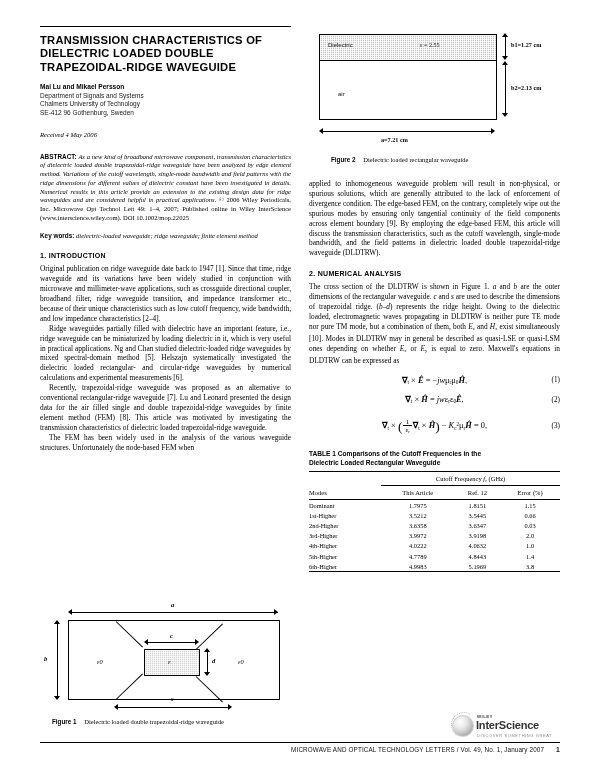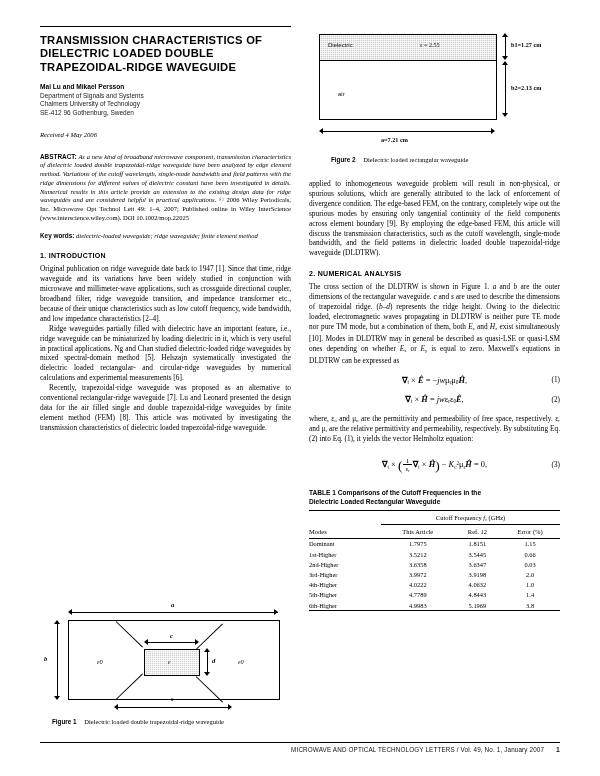--- a/index.html
+++ b/index.html
@@ -422,20 +422,21 @@
     <div class="keywords">
       <span class="lbl">Key words:</span>
       <span class="ital">dielectric-loaded waveguide; ridge waveguide; finite element method</span>
     </div>
 
     <div class="sec-head">1. INTRODUCTION</div>
 
     <p class="body">Original publication on ridge waveguide date back to 1947 [1]. Since that time, ridge waveguide and its variations have been widely studied in conjunction with microwave and millimeter-wave applications, such as crossguide directional coupler, broadband filter, ridge waveguide transition, and impedance transformer etc., because of their unique characteristics such as low cutoff frequency, wide bandwidth, and low impedance characteristics [2–4].</p>
     <p class="body indent">Ridge waveguides partially filled with dielectric have an important feature, i.e., ridge waveguide can be miniaturized by loading dielectric in it, which is very useful in practical applications. Ng and Chan studied dielectric-loaded ridge waveguides by mixed spectral-domain method [5]. Helszajn systematically investigated the dielectric loaded rectangular- and circular-ridge waveguides by numerical calculations and experimental measurements [6].</p>
     <p class="body indent">Recently, trapezoidal-ridge waveguide was proposed as an alternative to conventional rectangular-ridge waveguide [7]. Lu and Leonard presented the design data for the air filled single and double trapezoidal-ridge waveguides by finite element method (FEM) [8]. This article was motivated by investigating the transmission characteristics of dielectric loaded trapezoidal-ridge waveguide.</p>
+    <p class="body indent">The FEM has been widely used in the analysis of the various waveguide structures. Unfortunately the node-based FEM when</p>
   </div>
 
   <div class="fig1">
 
     <div class="dimline-h" style="left:30px; top:14px; width:208px;"></div>
     <div class="arw left" style="left:28px; top:11px;"></div>
     <div class="arw right" style="left:234px; top:11px;"></div>
     <div class="f1-dim" style="left:131px; top:3px;">a</div>
 
     <div class="f1-box"></div>
@@ -521,21 +522,20 @@
       <span class="eq-num">(1)</span>
     </div>
 
     <div class="eq-row">
       <span class="eq-body">
         <b>∇</b><sub class="s">t</sub> × <span class="bi">Ĥ</span> = <span class="it">jw</span>ε<sub class="s">r</sub>ε<sub class="s">0</sub><span class="bi">Ê</span>,
       </span>
       <span class="eq-num">(2)</span>
     </div>
 
-    <p class="body">where, ε₀ and μ₀ are the permittivity and permeability of free space, respectively. εᵣ and μᵣ are the relative permittivity and permeability, respectively. By substituting Eq. (2) into Eq. (1), it yields the vector Helmholtz equation:</p>
 
     <div class="eq-row" style="margin-top:13px;">
       <span class="eq-body">
         <b>∇</b><sub class="s">t</sub> × <span class="paren-big">(</span><span class="frac"><span class="num">1</span><span class="den">ε<sub class="s">r</sub></span></span><b>∇</b><sub class="s">t</sub> × <span class="bi">Ĥ</span><span class="paren-big">)</span> − <span class="it">K</span><sub class="s">c</sub><sup class="s">2</sup>μ<sub class="s">r</sub><span class="bi">Ĥ</span> = 0,
       </span>
       <span class="eq-num">(3)</span>
     </div>
 
     <div class="table-wrap">
       <div class="tbl-title">
@@ -596,20 +596,27 @@
             <td class="modes">6th-Higher</td>
             <td>4.9983</td>
             <td>5.1969</td>
             <td>3.8</td>
           </tr>
         </tbody>
       </table>
     </div>
   </div>
 
+  <div class="logo">
+    <div class="logo-arc"></div>
+    <div class="logo-ball"></div>
+    <div class="logo-wiley">WILEY</div>
+    <div class="logo-inter">InterScience</div>
+    <div class="logo-tag">DISCOVER SOMETHING GREAT</div>
+  </div>
 
   <div class="footer">
     <div class="footer-text">
       <span>MICROWAVE AND OPTICAL TECHNOLOGY LETTERS / Vol. 49, No. 1, January 2007</span>
       <span class="pagenum">1</span>
     </div>
   </div>
 
 </div>
 

